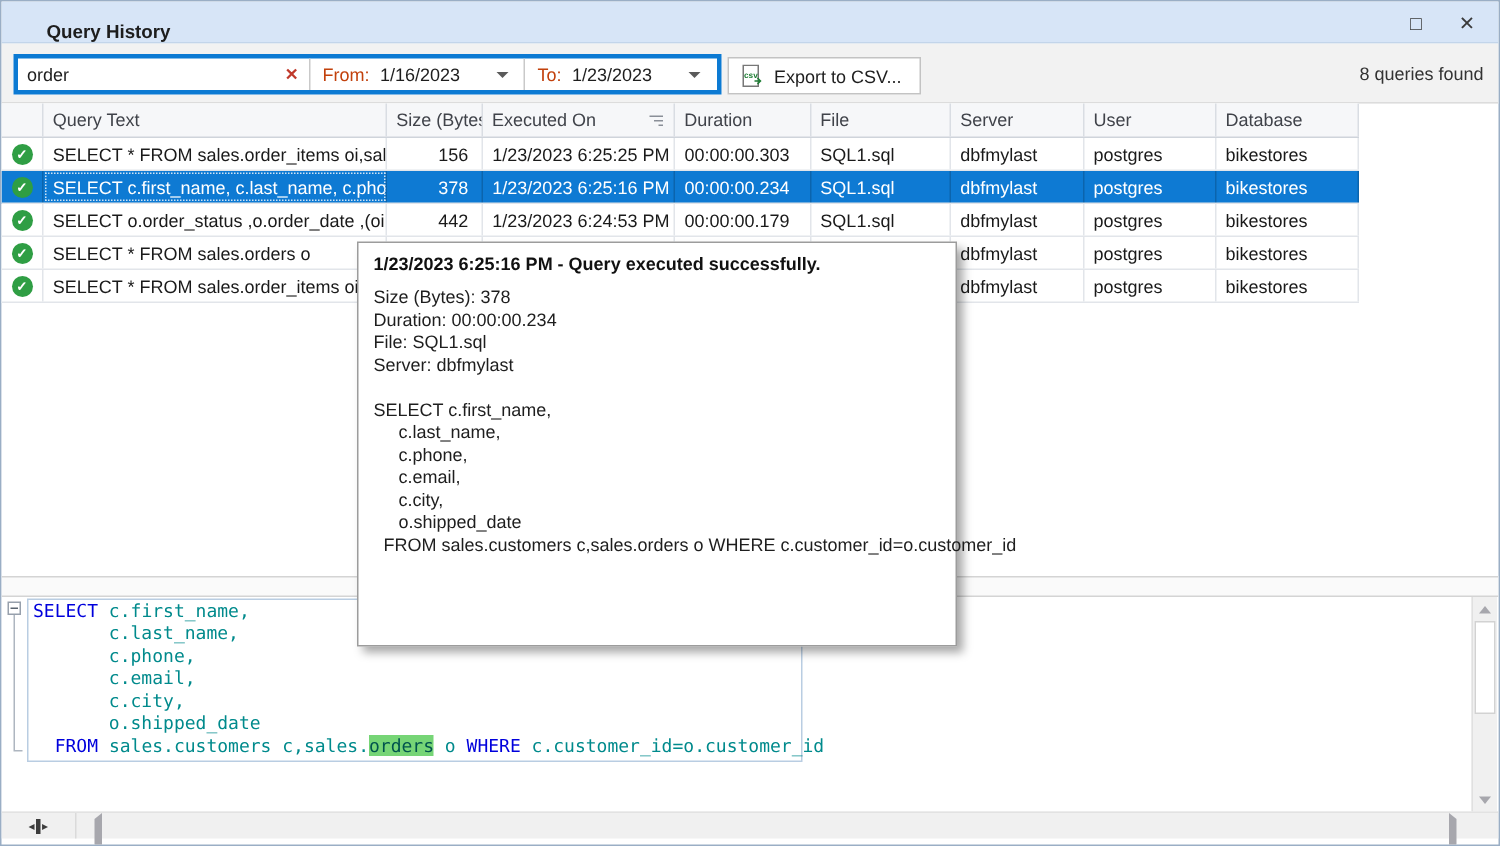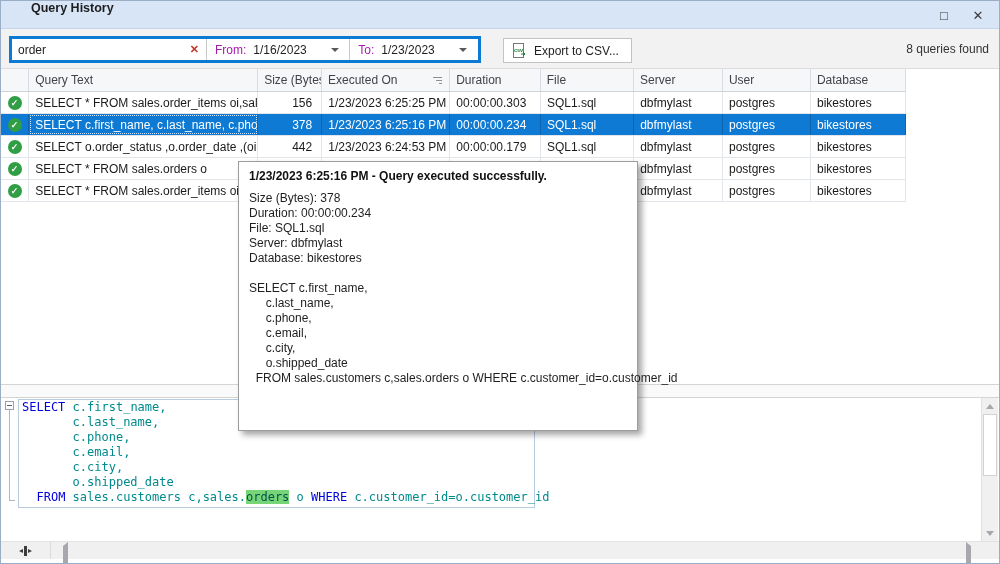--- a/index.html
+++ b/index.html
@@ -1,36 +1,36 @@
 <!DOCTYPE html>
 <html><head>
 <meta charset="utf-8">
 <style>
   * { margin:0; padding:0; box-sizing:border-box; }
   html,body { width:1000px; height:564px; font-family:"Liberation Sans", sans-serif; background:#fff; }
   .window { position:relative; width:1000px; height:564px; border:1px solid #9aaec5; background:#fff; overflow:hidden; }
 
   
-  .titlebar { position:absolute; left:0; top:0; width:998px; height:28px; background:#d7e5f7; border-bottom:1px solid #c3d5ea; display:flex; align-items:flex-start; }
+  .titlebar { position:absolute; left:0; top:0; width:998px; height:28px; background:#d7e5f7; border-bottom:1px solid #c3d5ea; display:flex; align-items:flex-end; }
   .titlebar .title { font-size:12.5px; font-weight:bold; color:#1d1d1d; padding-left:30px; }
   .winbtns { position:absolute; right:6px; top:0; height:28px; display:flex; align-items:center; gap:4px; }
   .winbtn { width:30px; height:24px; display:flex; align-items:center; justify-content:center; color:#3a3a3a; font-size:13px; cursor:default; }
 
   
   .toolbar { position:absolute; left:0; top:28px; width:998px; height:40px; background:#f2f2f2; border-bottom:1px solid #dcdcdc; }
   .filterbox { position:absolute; left:8px; top:7px; width:472px; height:27px; background:#fff; border:3px solid #0c7ad3; display:flex; align-items:stretch; }
   .fseg { display:flex; align-items:center; font-size:12px; color:#1e1e1e; }
   .searchseg { flex:0 0 195px; padding:0 4px 0 6px; border-right:1px solid #c9c9c9; justify-content:space-between; }
   .clear-x { color:#c0392b; font-weight:bold; font-size:11px; padding:0 3px; }
   .dateseg { padding:0 4px 0 8px; }
-  .datelabel { color:#a21caf; margin-right:7px; }
+  .datelabel { color:#c2410c; margin-right:7px; }
   .dateval { width:76px; }
   .ddarrow { width:0; height:0; border-left:4px solid transparent; border-right:4px solid transparent; border-top:4px solid #5a5a5a; margin:0 6px 0 2px; }
   .segdiv { width:1px; background:#c9c9c9; }
-  .exportbtn { position:absolute; left:502px; top:9px; height:25px; padding:0 12px 0 8px; background:#fff; border:1px solid #c3c3c3; display:flex; align-items:center; gap:7px; font-size:12px; color:#1e1e1e; }
+  .exportbtn { position:absolute; left:484px; top:9px; height:25px; padding:0 12px 0 8px; background:#fff; border:1px solid #c3c3c3; display:flex; align-items:center; gap:7px; font-size:12px; color:#1e1e1e; }
   .queries-found { position:absolute; right:10px; top:13px; font-size:12px; color:#333; }
 
   
   .grid { position:absolute; left:0; top:68px; width:905px; height:315px; background:#fff; }
   .grid-header { display:flex; height:23px; background:#f6f7f9; border-bottom:1px solid #cfd4db; }
   .hcell { position:relative; display:flex; align-items:center; padding:0 6px; font-size:12px; color:#40434a; border-right:1px solid #d9dde3; overflow:hidden; white-space:nowrap; }
   .grow { display:flex; height:22px; border-bottom:1px solid #e2e5ea; background:#fff; }
   .cell { display:flex; align-items:center; padding:0 6px; font-size:12px; color:#1a1a1a; border-right:1px solid #e2e5ea; overflow:hidden; white-space:nowrap; }
   .cell.r { justify-content:flex-end; padding-right:9px; }
   .grow.sel { background:#0e7ad3; }
@@ -226,21 +226,20 @@
       </div>
   </div>
 
   <div class="tooltip">
     <div class="tt-title">1/23/2023 6:25:16 PM - Query executed successfully.</div>
     <div>
         <div class="tt-line">Size (Bytes): 378</div>
         <div class="tt-line">Duration: 00:00:00.234</div>
         <div class="tt-line">File: SQL1.sql</div>
         <div class="tt-line">Server: dbfmylast</div>
-        <div class="tt-line">Database: bikestores</div>
       </div>
     <div class="tt-gap"></div>
     <div>
         <div class="tt-sqlline">SELECT c.first_name,</div>
         <div class="tt-sqlline">     c.last_name,</div>
         <div class="tt-sqlline">     c.phone,</div>
         <div class="tt-sqlline">     c.email,</div>
         <div class="tt-sqlline">     c.city,</div>
         <div class="tt-sqlline">     o.shipped_date</div>
         <div class="tt-sqlline">  FROM sales.customers c,sales.orders o WHERE c.customer_id=o.customer_id</div>

